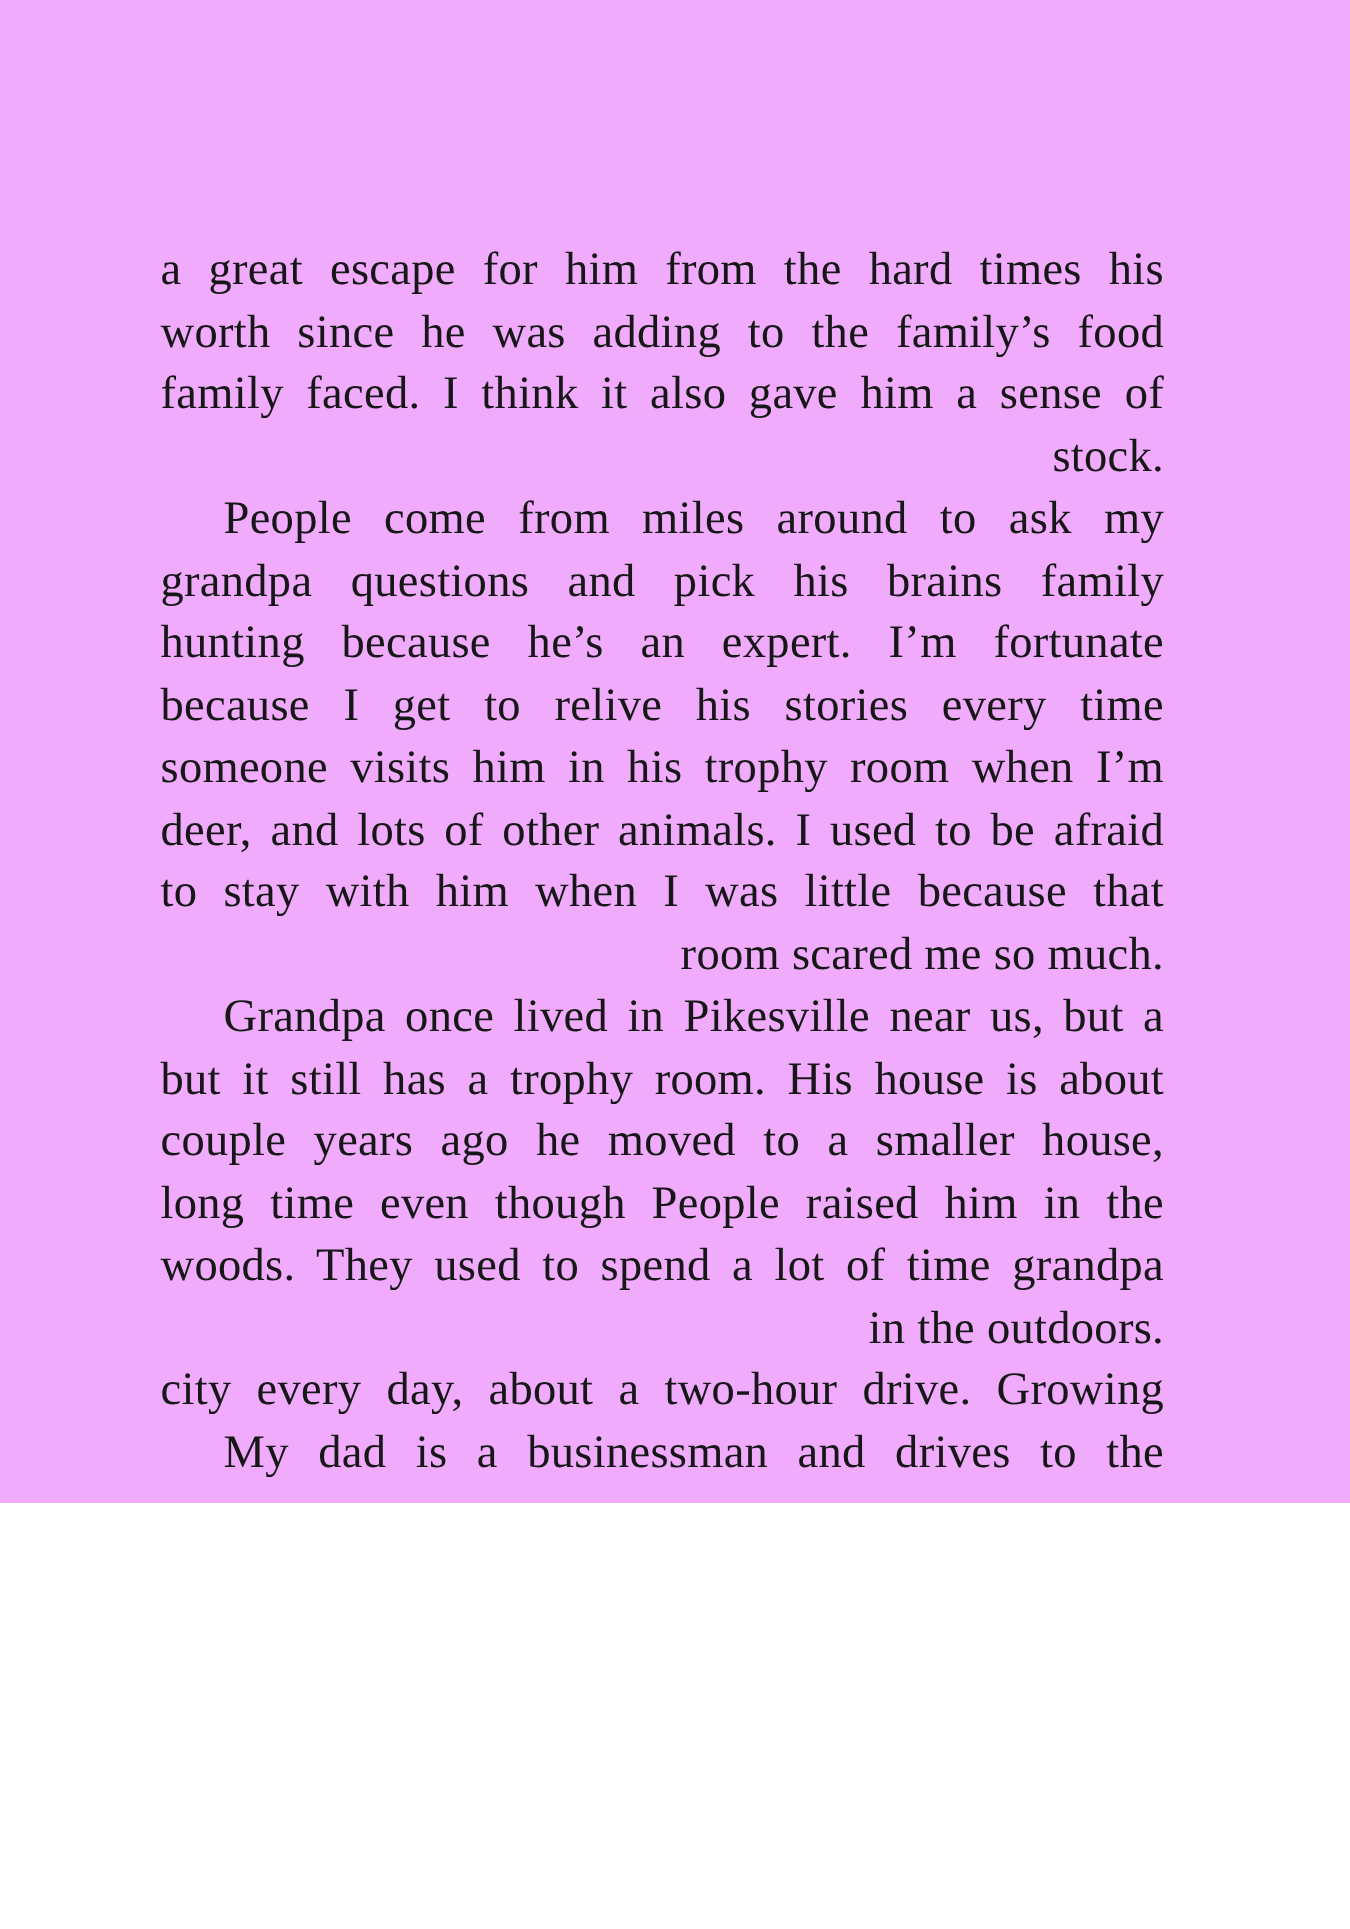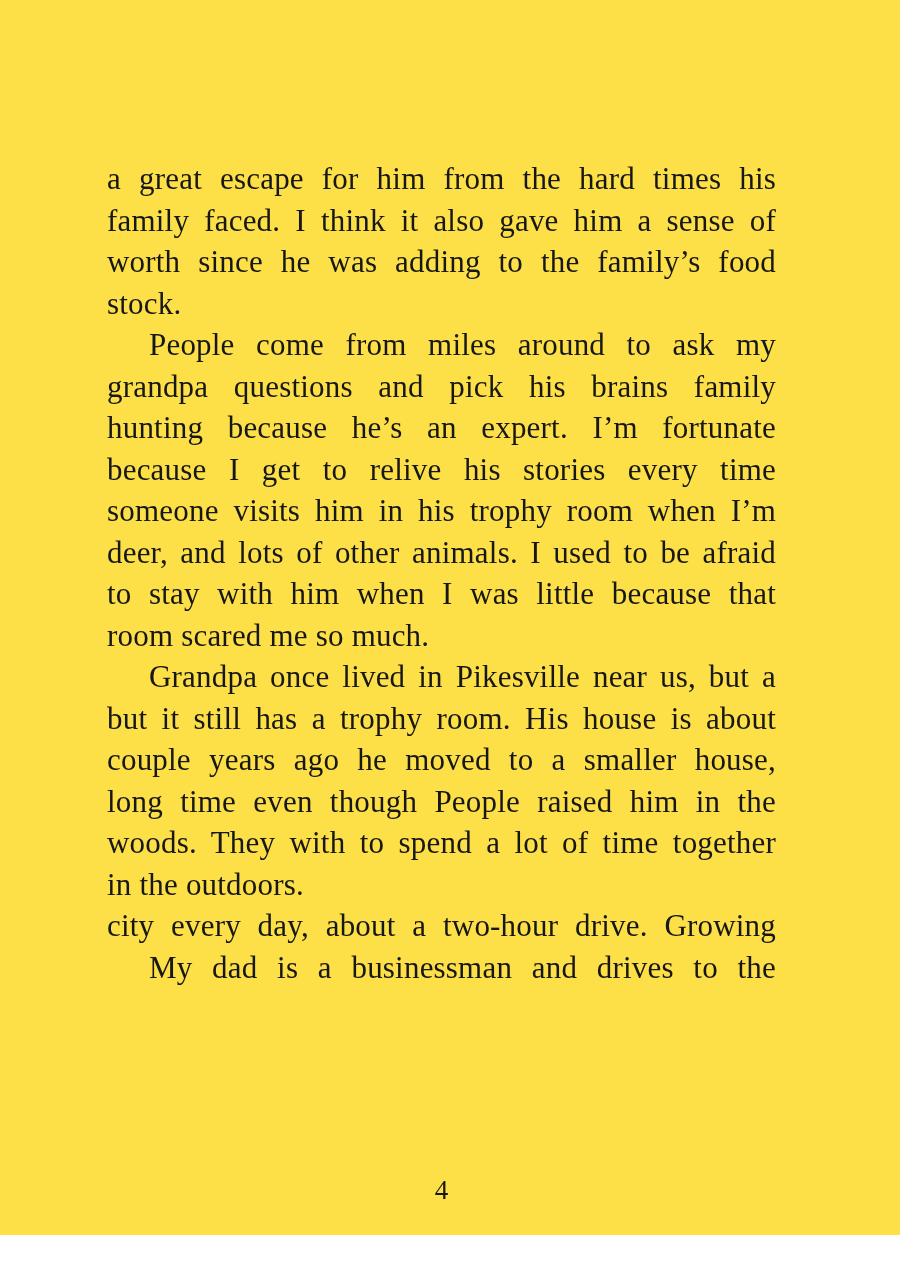--- a/index.html
+++ b/index.html
@@ -8,40 +8,40 @@
   }
   body {
     width: 900px;
     height: 1286px;
     background: #ffffff;
     font-family: "Liberation Serif", serif;
   }
   .page {
     position: relative;
     width: 900px;
-    height: 1235px;
-    background: #fde047;
+    height: 1002px;
+    background: #f0abfc;
     color: #171717;
     overflow: hidden;
   }
   .text-block {
     position: absolute;
     left: 107px;
     top: 158px;
     width: 669px;
   }
   .paragraph {
     margin: 0;
     padding: 0;
   }
   .text-line {
     font-size: 31px;
     line-height: 41.5px;
     letter-spacing: 0.2px;
-    text-align: left;
+    text-align: right;
   }
   .text-line.justify {
     text-align: justify;
     text-align-last: justify;
   }
   .text-line.indent {
     text-indent: 42px;
   }
   .page-number {
     position: absolute;
@@ -54,42 +54,42 @@
     color: #171717;
   }
 </style>
 </head>
 <body>
 
 <div class="page">
   <div class="text-block">
       <div class="paragraph">
         <div class="text-line justify">a great escape for him from the hard times his</div>
+        <div class="text-line justify">worth since he was adding to the family’s food</div>
         <div class="text-line justify">family faced. I think it also gave him a sense of</div>
-        <div class="text-line justify">worth since he was adding to the family’s food</div>
         <div class="text-line">stock.</div>
       </div>
       <div class="paragraph">
         <div class="text-line justify indent">People come from miles around to ask my</div>
         <div class="text-line justify">grandpa questions and pick his brains family</div>
         <div class="text-line justify">hunting because he’s an expert. I’m fortunate</div>
         <div class="text-line justify">because I get to relive his stories every time</div>
         <div class="text-line justify">someone visits him in his trophy room when I’m</div>
         <div class="text-line justify">deer, and lots of other animals. I used to be afraid</div>
         <div class="text-line justify">to stay with him when I was little because that</div>
         <div class="text-line">room scared me so much.</div>
       </div>
       <div class="paragraph">
         <div class="text-line justify indent">Grandpa once lived in Pikesville near us, but a</div>
         <div class="text-line justify">but it still has a trophy room. His house is about</div>
         <div class="text-line justify">couple years ago he moved to a smaller house,</div>
       </div>
       <div class="paragraph">
         <div class="text-line justify">long time even though People raised him in the</div>
-        <div class="text-line justify">woods. They with to spend a lot of time together</div>
+        <div class="text-line justify">woods. They used to spend a lot of time grandpa</div>
         <div class="text-line">in the outdoors.</div>
       </div>
       <div class="paragraph">
         <div class="text-line justify">city every day, about a two-hour drive. Growing</div>
         <div class="text-line justify indent">My dad is a businessman and drives to the</div>
       </div>
     </div>
   <div class="page-number">4</div>
 </div>
 

